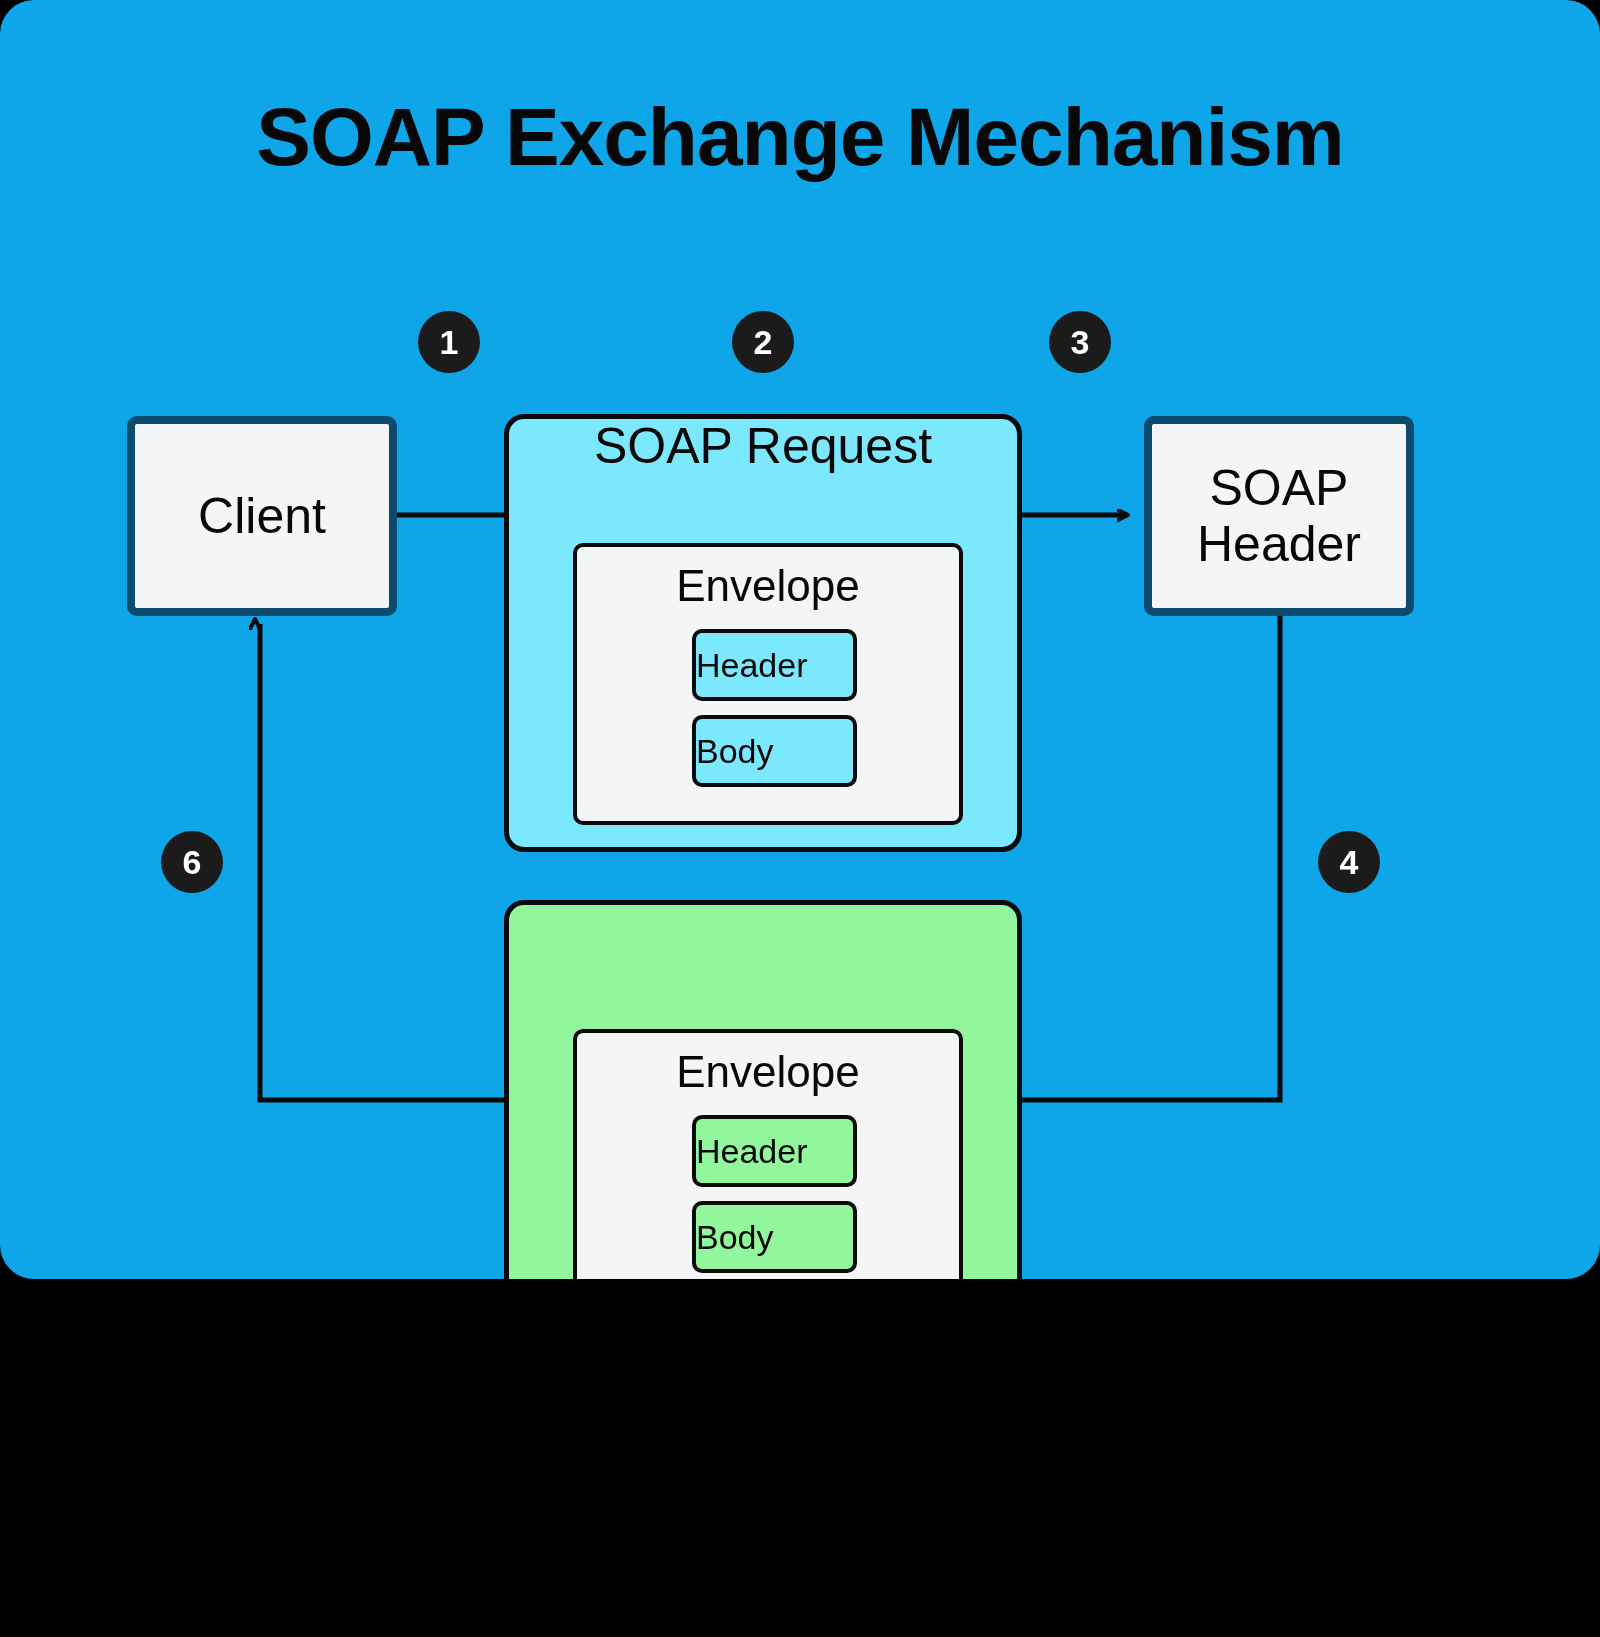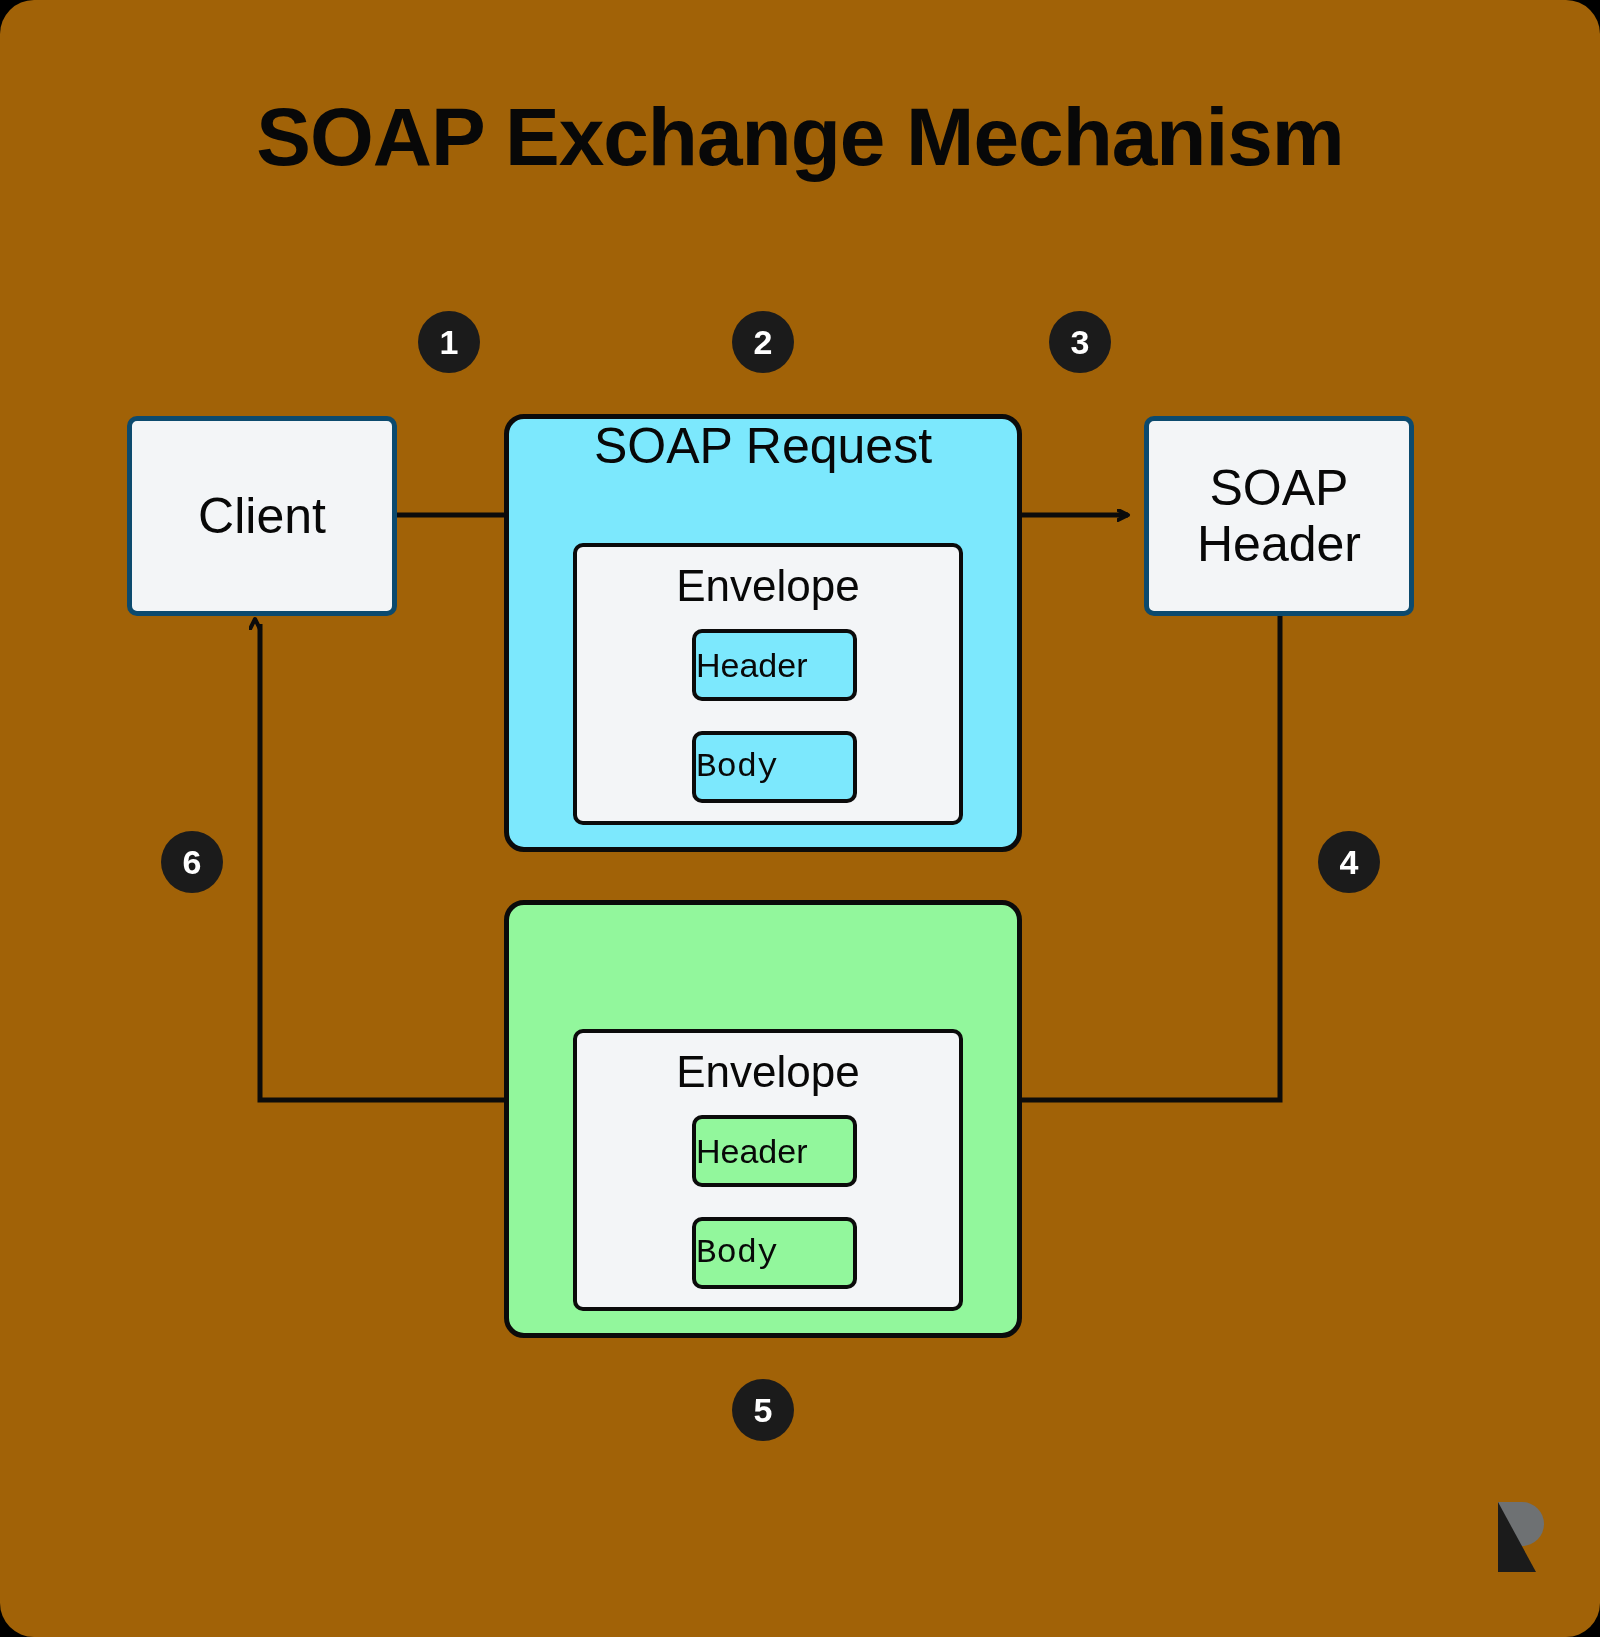--- a/index.html
+++ b/index.html
@@ -8,22 +8,22 @@
     background: #000000;
   }
   body {
     width: 1600px;
     height: 1637px;
     font-family: "Liberation Sans", sans-serif;
   }
   #page {
     position: relative;
     width: 1600px;
-    height: 1637px;
-    background: #a16207;
+    height: 1279px;
+    background: #0ea5e9;
     border-radius: 34px;
     overflow: hidden;
   }
 
   
   .title {
     position: absolute;
     left: 0;
     top: 92px;
     width: 1600px;
@@ -41,21 +41,21 @@
     left: 0;
     top: 0;
     width: 1600px;
     height: 1637px;
   }
 
   
   .node {
     position: absolute;
     box-sizing: border-box;
-    border: 5px solid #0c4a6e;
+    border: 8px solid #0c4a6e;
     border-radius: 10px;
     display: flex;
     align-items: center;
     justify-content: center;
     text-align: center;
     color: #080808;
   }
 
   .plain-node {
     background: #f3f5f7;
@@ -118,21 +118,21 @@
     box-sizing: border-box;
     border: 4px solid #0b0b0b;
     border-radius: 10px;
     display: flex;
     align-items: center;
     justify-content: flex-start;
     font-size: 34px;
     color: #080808;
   }
   .part.header-part { top: 82px; }
-  .part.body-part   { top: 184px; font-family: Liberation Mono, monospace; }
+  .part.body-part   { top: 168px; }
   #request-box  .part { background: #7ce8fd; }
   #response-box .part { background: #92f79c; }
 
   
   .badge {
     position: absolute;
     width: 62px;
     height: 62px;
     border-radius: 50%;
     background: #1b1b1b;

